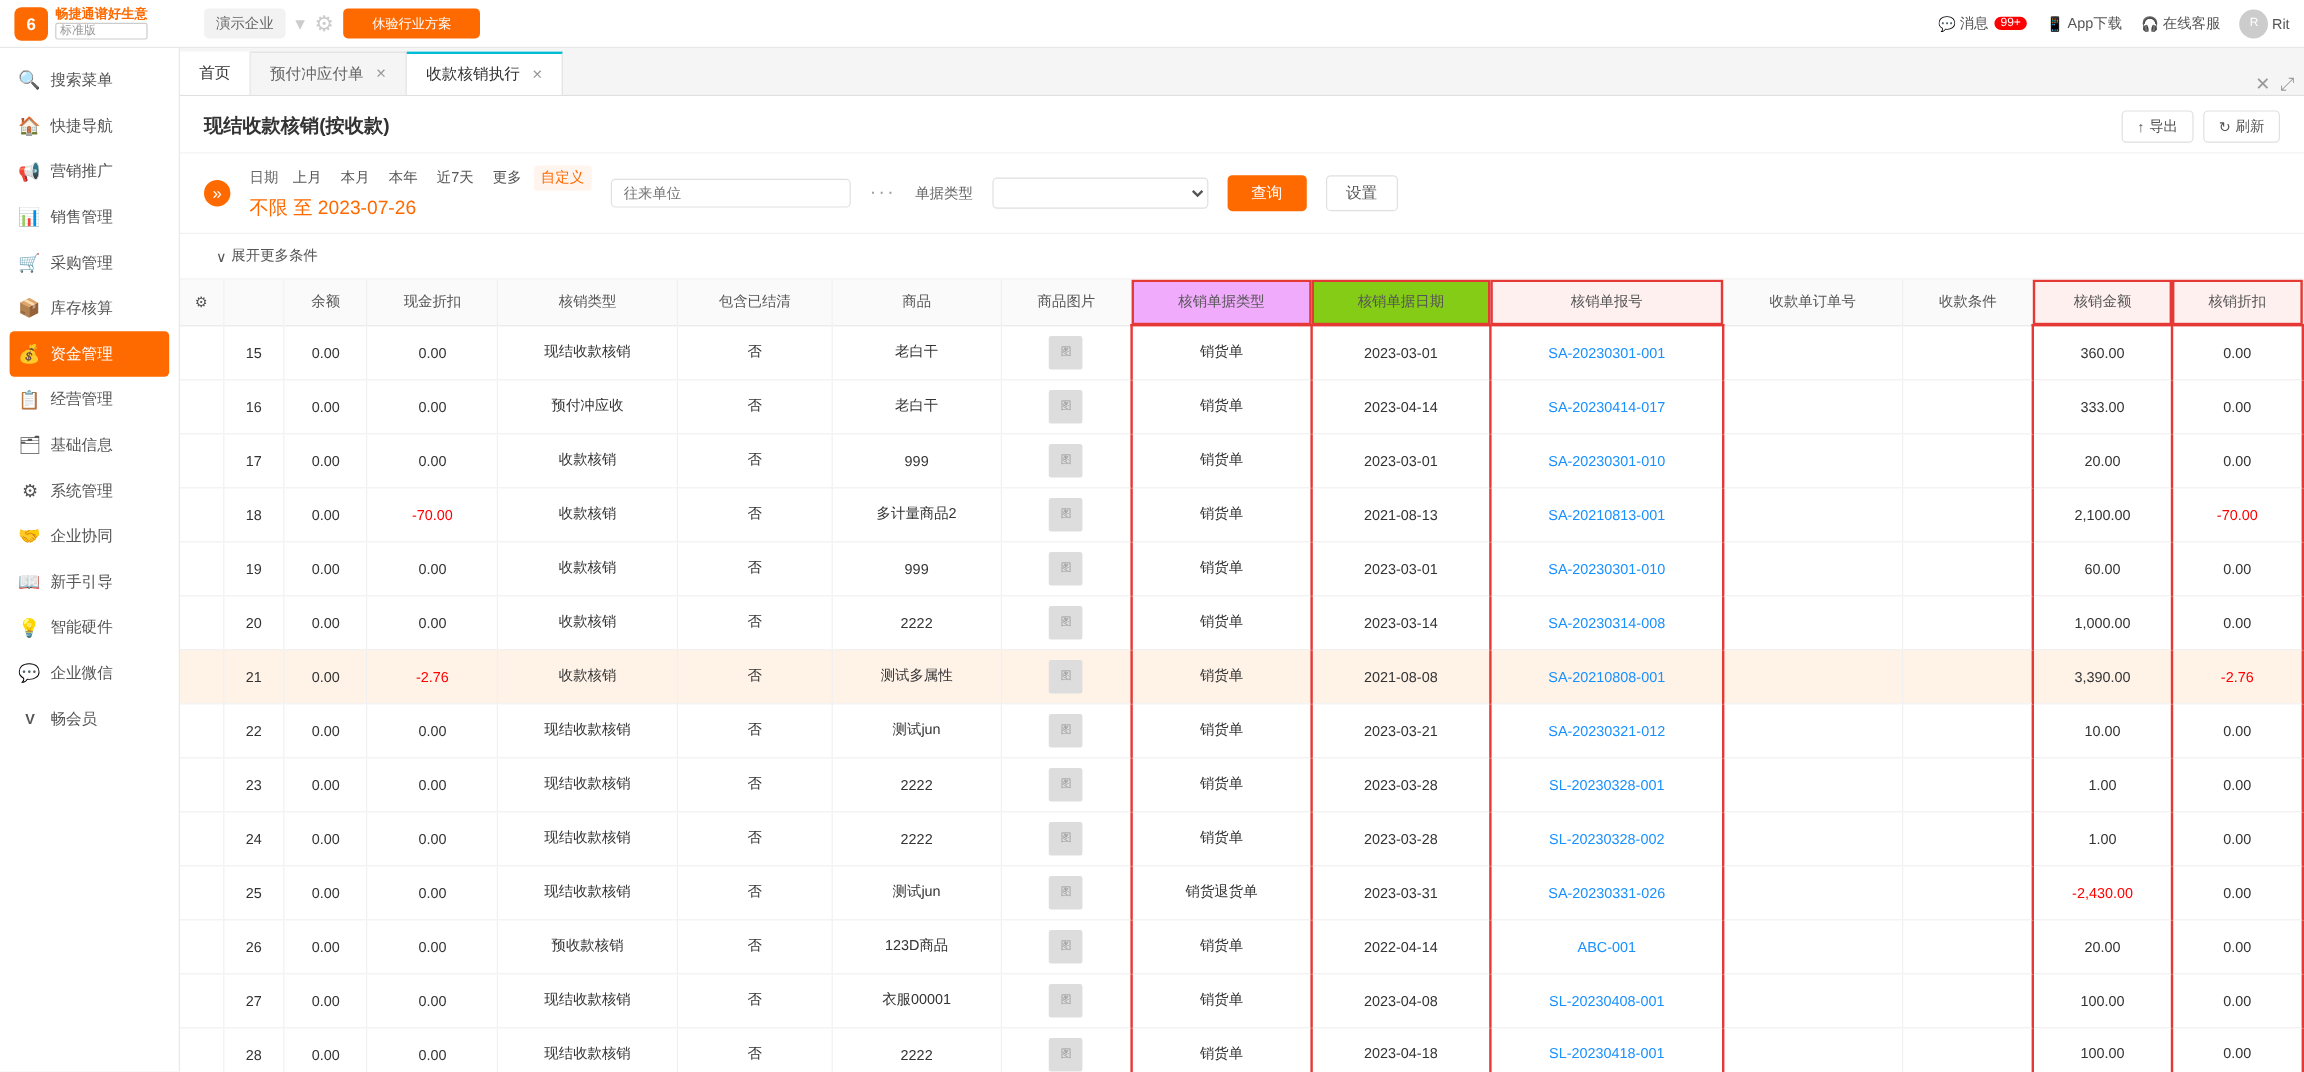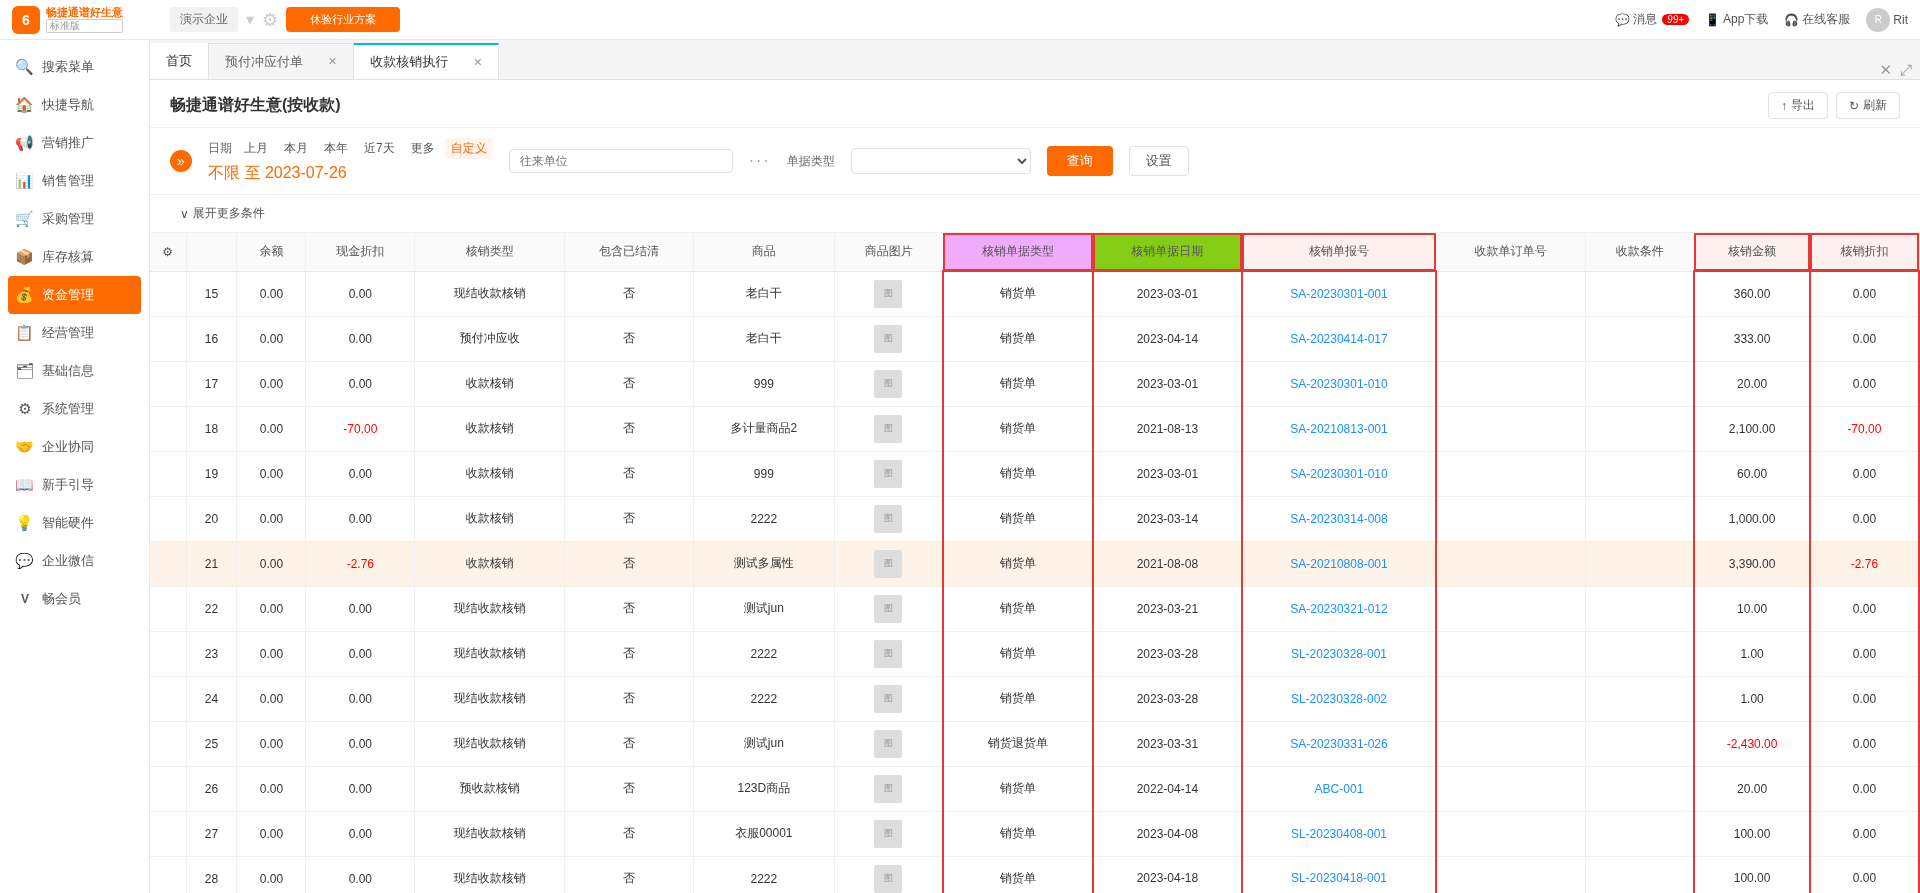--- a/index.html
+++ b/index.html
@@ -58,21 +58,20 @@
       font-size: 12px;
       color: #555;
     }
     .badge-red {
       background: #f00;
       color: #fff;
       border-radius: 8px;
       padding: 0 5px;
       font-size: 10px;
       margin-left: 2px;
-      font-style: italic;
     }
     .top-right-item { display: flex; align-items: center; gap: 3px; cursor: pointer; }
     .user-avatar {
       width: 24px; height: 24px; border-radius: 50%;
       background: #ccc; display: flex; align-items: center; justify-content: center;
       font-size: 10px; color: #fff;
     }
 
     
     .app-layout { display: flex; height: calc(100vh - 40px); }
@@ -108,21 +107,21 @@
       border-bottom: 1px solid #e0e0e0;
       display: flex;
       align-items: flex-end;
       padding: 0 0 0 0;
     }
     .tab-item {
       height: 36px;
       padding: 0 16px;
       display: flex;
       align-items: center;
-      gap: 21px;
+      gap: 6px;
       font-size: 13px;
       cursor: pointer;
       border-top: 1px solid #e0e0e0;
       border-right: 1px solid #e0e0e0;
       background: #f5f5f5;
       color: #666;
       white-space: nowrap;
     }
     .tab-item.active {
       background: #fff;
@@ -190,21 +189,21 @@
       font-size: 12px; color: #555; padding: 2px 6px; cursor: pointer;
       border-radius: 3px;
     }
     .date-custom {
       font-size: 12px; color: #ff6a00; padding: 2px 6px; cursor: pointer;
       background: #fff5ee; border-radius: 3px;
     }
     .date-range { font-size: 16px; color: #ff6a00; }
     .filter-input {
       border: 1px solid #e0e0e0; border-radius: 4px;
-      padding: 4px 10px; font-size: 12px; width: 224px;
+      padding: 4px 10px; font-size: 12px; width: 200px;
       color: #999;
     }
     .filter-dots { color: #999; font-size: 16px; letter-spacing: 2px; }
     .filter-select {
       border: 1px solid #e0e0e0; border-radius: 4px;
       padding: 4px 10px; font-size: 12px; min-width: 180px;
       color: #555; background: #fff;
     }
     .query-btn {
       background: #ff6a00; color: #fff; border: none;
@@ -374,21 +373,21 @@
       </div>
       <div class="tab-bar-actions">
         <button class="tab-bar-btn">✕</button>
         <button class="tab-bar-btn">⤢</button>
       </div>
     </div>
 
     <div class="page-area">
 
       <div class="page-header">
-        <h1 class="page-title">畅捷通谱好生意(按收款)</h1>
+        <h1 class="page-title">现结收款核销(按收款)</h1>
         <div class="page-actions">
           <button class="page-action-btn">
             <span>↑</span>
             <span>导出</span>
           </button>
           <button class="page-action-btn">
             <span>↻</span>
             <span>刷新</span>
           </button>
         </div>

